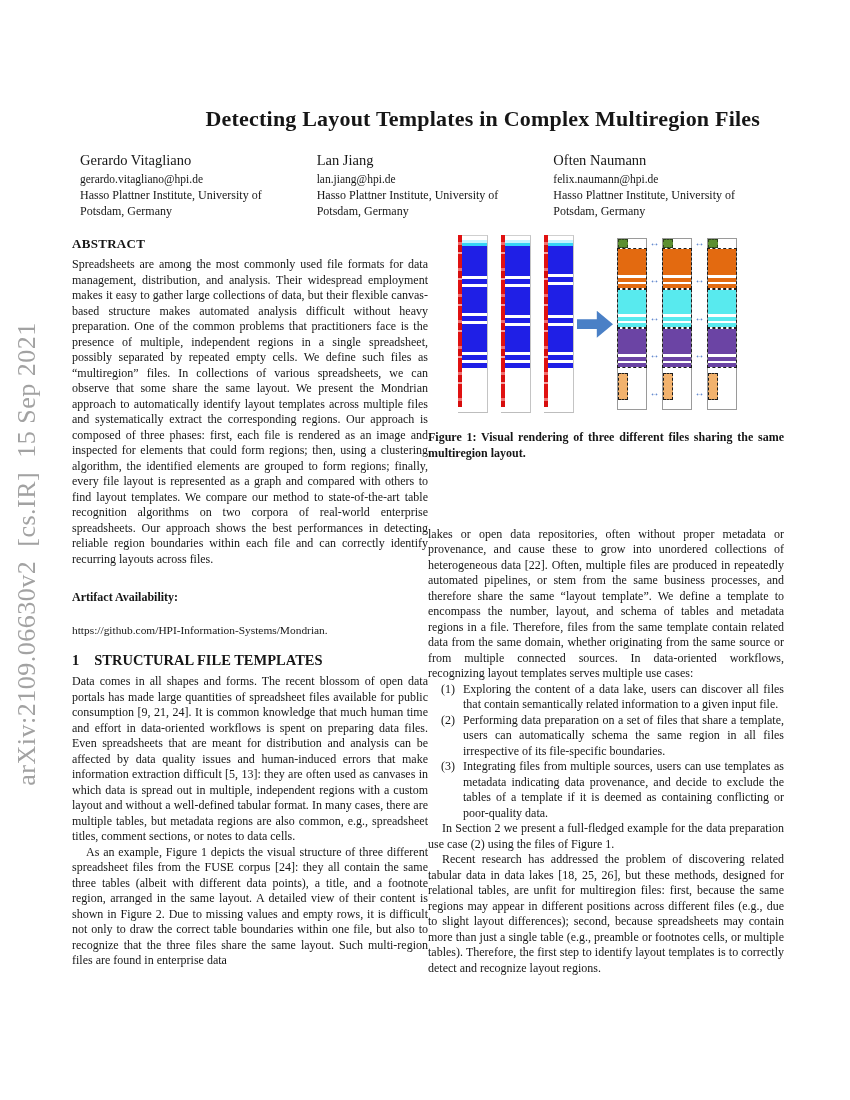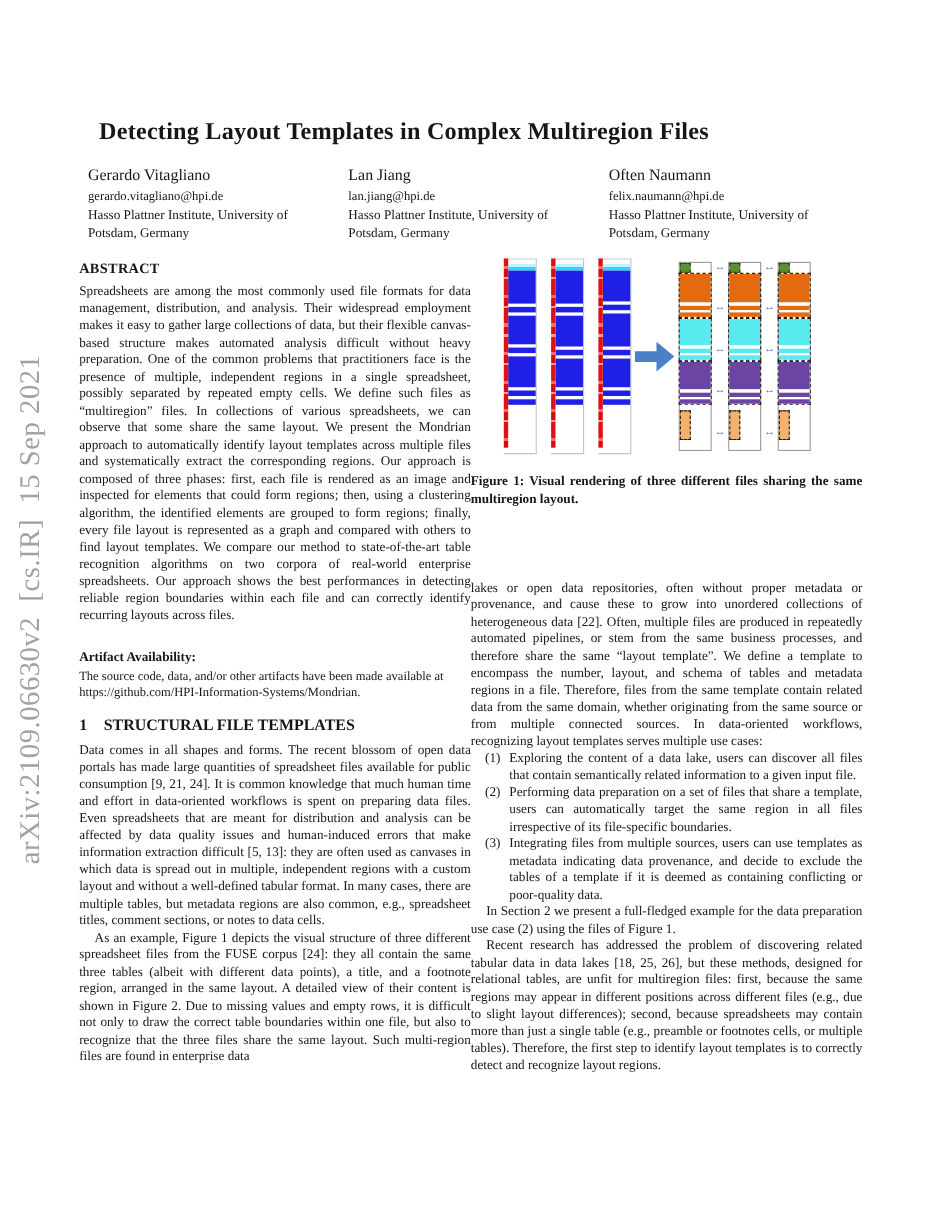--- a/index.html
+++ b/index.html
@@ -11,21 +11,21 @@
   }
   
   .watermark {
     position:absolute; top:832px; left:12px; width:556px;
     transform:rotate(-90deg); transform-origin:0 0;
     font-size:26px; color:#a2a2a2; text-align:center;
     white-space:pre; letter-spacing:0.5px;
   }
   
   .title {
-    margin:106px 90px 0; text-align:left;
+    margin:106px 90px 0; text-align:right;
     font-size:22px; font-weight:bold; letter-spacing:0.2px;
   }
   .authors { display:flex; margin:20px 70px 0; }
   .author { flex:1; text-align:left; padding:0 10px; }
   .author-name { font-size:14.5px; margin-bottom:4px; }
   .author-email { font-size:11.5px; margin-bottom:3px; }
   .author-aff { font-size:12px; line-height:1.32; }
   
   .columns { display:flex; margin:13px 41px 0 72px; }
   .col { width:356px; font-size:12px; line-height:15.5px; text-align:justify;
@@ -105,21 +105,21 @@
   </div>
 
   <div class="columns">
 
     <div class="col">
       <div class="abstract-heading">ABSTRACT</div>
       <p class="para">Spreadsheets are among the most commonly used file formats for data management, distribution, and analysis. Their widespread employment makes it easy to gather large collections of data, but their flexible canvas-based structure makes automated analysis difficult without heavy preparation. One of the common problems that practitioners face is the presence of multiple, independent regions in a single spreadsheet, possibly separated by repeated empty cells. We define such files as “multiregion” files. In collections of various spreadsheets, we can observe that some share the same layout. We present the Mondrian approach to automatically identify layout templates across multiple files and systematically extract the corresponding regions. Our approach is composed of three phases: first, each file is rendered as an image and inspected for elements that could form regions; then, using a clustering algorithm, the identified elements are grouped to form regions; finally, every file layout is represented as a graph and compared with others to find layout templates. We compare our method to state-of-the-art table recognition algorithms on two corpora of real-world enterprise spreadsheets. Our approach shows the best performances in detecting reliable region boundaries within each file and can correctly identify recurring layouts across files.</p>
 
       <div class="artifact-label">Artifact Availability:</div>
       <div class="artifact-text">
-        <span>The source code, data, and/or other artifacts have been made available at</span><br>
+        <br>
         <a href="#">https://github.com/HPI-Information-Systems/Mondrian.</a>
       </div>
 
       <div class="section-heading">
         <span class="section-number">1</span>
         <span>STRUCTURAL FILE TEMPLATES</span>
       </div>
       <p class="para">Data comes in all shapes and forms. The recent blossom of open data portals has made large quantities of spreadsheet files available for public consumption [9, 21, 24]. It is common knowledge that much human time and effort in data-oriented workflows is spent on preparing data files. Even spreadsheets that are meant for distribution and analysis can be affected by data quality issues and human-induced errors that make information extraction difficult [5, 13]: they are often used as canvases in which data is spread out in multiple, independent regions with a custom layout and without a well-defined tabular format. In many cases, there are multiple tables, but metadata regions are also common, e.g., spreadsheet titles, comment sections, or notes to data cells.</p>
       <p class="para indent">As an example, Figure 1 depicts the visual structure of three different spreadsheet files from the FUSE corpus [24]: they all contain the same three tables (albeit with different data points), a title, and a footnote region, arranged in the same layout.  A detailed view of their content is shown in Figure 2. Due to missing values and empty rows, it is difficult not only to draw the correct table boundaries within one file, but also to recognize that the three files share the same layout.  Such multi-region files are found in enterprise data</p>
     </div>
@@ -294,21 +294,21 @@
 
       <div class="rcol-text">
         <p class="para">lakes or open data repositories, often without proper metadata or provenance, and cause these to grow into unordered collections of heterogeneous data [22]. Often, multiple files are produced in repeatedly automated pipelines, or stem from the same business processes, and therefore share the same “layout template”. We define a template to encompass the number, layout, and schema of tables and metadata regions in a file. Therefore, files from the same template contain related data from the same domain, whether originating from the same source or from multiple connected sources. In data-oriented workflows, recognizing layout templates serves multiple use cases:</p>
         <div class="use-case-list">
           <div class="li">
             <span class="li-num">(1)</span>
             <span class="li-text">Exploring the content of a data lake, users can discover all files that contain semantically related information to a given input file.</span>
           </div>
           <div class="li">
             <span class="li-num">(2)</span>
-            <span class="li-text">Performing data preparation on a set of files that share a template, users can automatically target the same region in all files irrespective of its file-specific boundaries.</span>
+            <span class="li-text">Performing data preparation on a set of files that share a template, users can automatically schema the same region in all files irrespective of its file-specific boundaries.</span>
           </div>
           <div class="li">
             <span class="li-num">(3)</span>
             <span class="li-text">Integrating files from multiple sources, users can use templates as metadata indicating data provenance, and decide to exclude the tables of a template if it is deemed as containing conflicting or poor-quality data.</span>
           </div>
         </div>
         <p class="para indent">In Section 2 we present a full-fledged example for the data preparation use case (2) using the files of Figure 1.</p>
         <p class="para indent">Recent research has addressed the problem of discovering related tabular data in data lakes [18, 25, 26], but these methods, designed for relational tables, are unfit for multiregion files: first, because the same regions may appear in different positions across different files (e.g., due to slight layout differences); second, because spreadsheets may contain more than just a single table (e.g., preamble or footnotes cells, or multiple tables). Therefore, the first step to identify layout templates is to correctly detect and recognize layout regions.</p>
       </div>
     </div>

